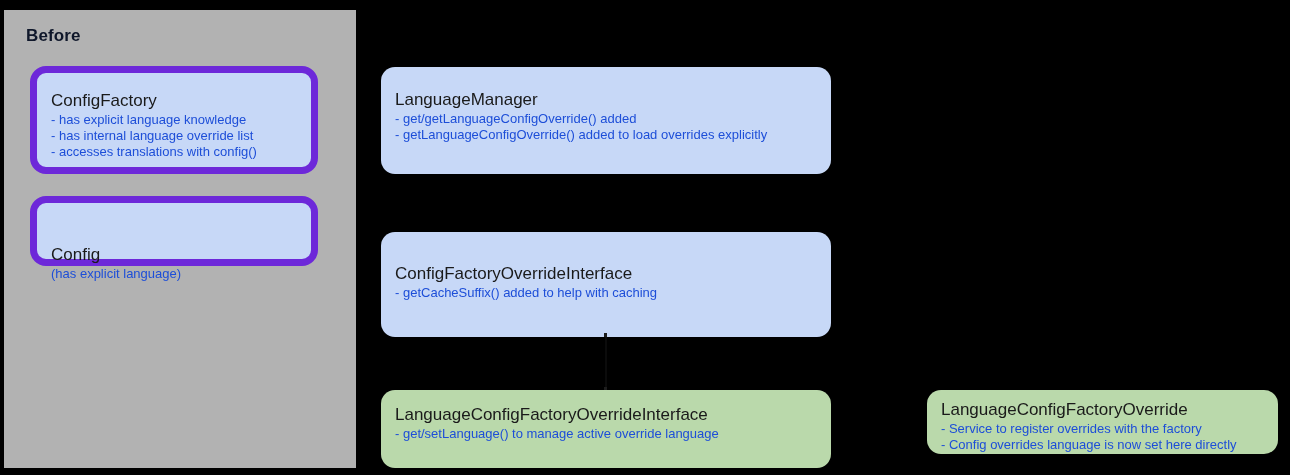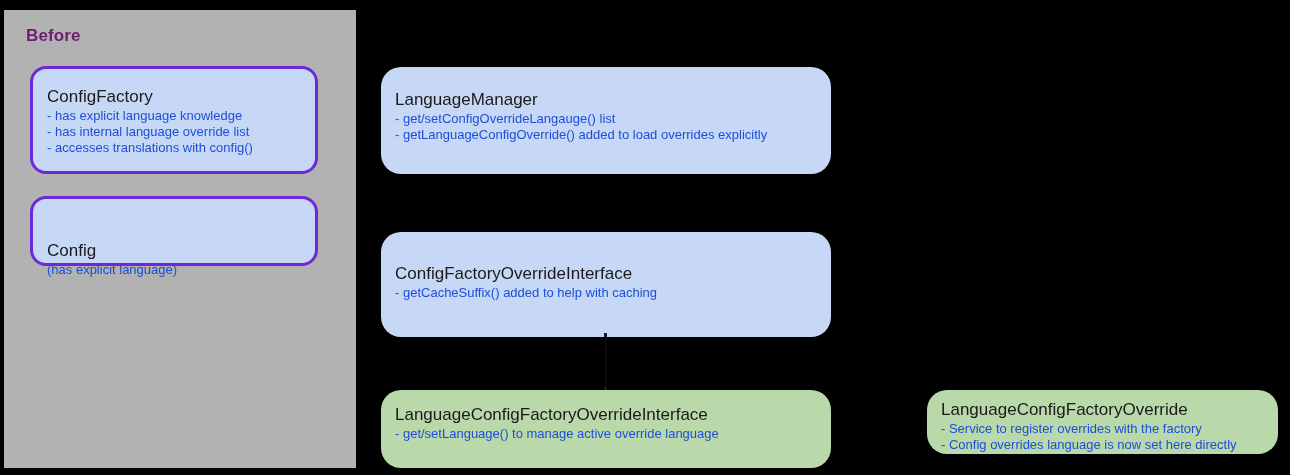--- a/index.html
+++ b/index.html
@@ -31,38 +31,38 @@
     background: #b2b2b2;
     box-sizing: border-box;
   }
 
   .group-title {
     position: absolute;
     left: 22px;
     top: 16px;
     font-size: 17px;
     font-weight: bold;
-    color: #701a75;
+    color: #0f172a;
     letter-spacing: 0.1px;
   }
 
   
   .node {
     position: absolute;
     box-sizing: border-box;
-    border-radius: 20px;
+    border-radius: 14px;
     padding: 0;
   }
 
   .node.blue   { background: #c7d8f7; }
   .node.green  { background: #bad9ab; }
 
   
   .node.framed {
-    border: 3px solid #6d28d9;
+    border: 7px solid #6d28d9;
     border-radius: 16px;
   }
 
   .node-inner {
     position: absolute;
     left: 14px;
     right: 10px;
   }
 
   .node-title {
@@ -122,21 +122,21 @@
       <div class="node-lines">
         <div class="node-line">(has explicit language)</div>
       </div>
     </div>
   </div>
 
   <div class="node blue" style="left:381px; top:67px; width:450px; height:107px;">
     <div class="node-inner" style="top:22px;">
       <div class="node-title">LanguageManager</div>
       <div class="node-lines">
-        <div class="node-line">- get/setConfigOverrideLangauge() list</div>
+        <div class="node-line">- get/getLanguageConfigOverride() added</div>
         <div class="node-line">- getLanguageConfigOverride() added to load overrides explicitly</div>
       </div>
     </div>
   </div>
 
   <div class="node blue" style="left:381px; top:232px; width:450px; height:105px;">
     <div class="node-inner" style="top:31px;">
       <div class="node-title">ConfigFactoryOverrideInterface</div>
       <div class="node-lines">
         <div class="node-line">- getCacheSuffix() added to help with caching</div>

